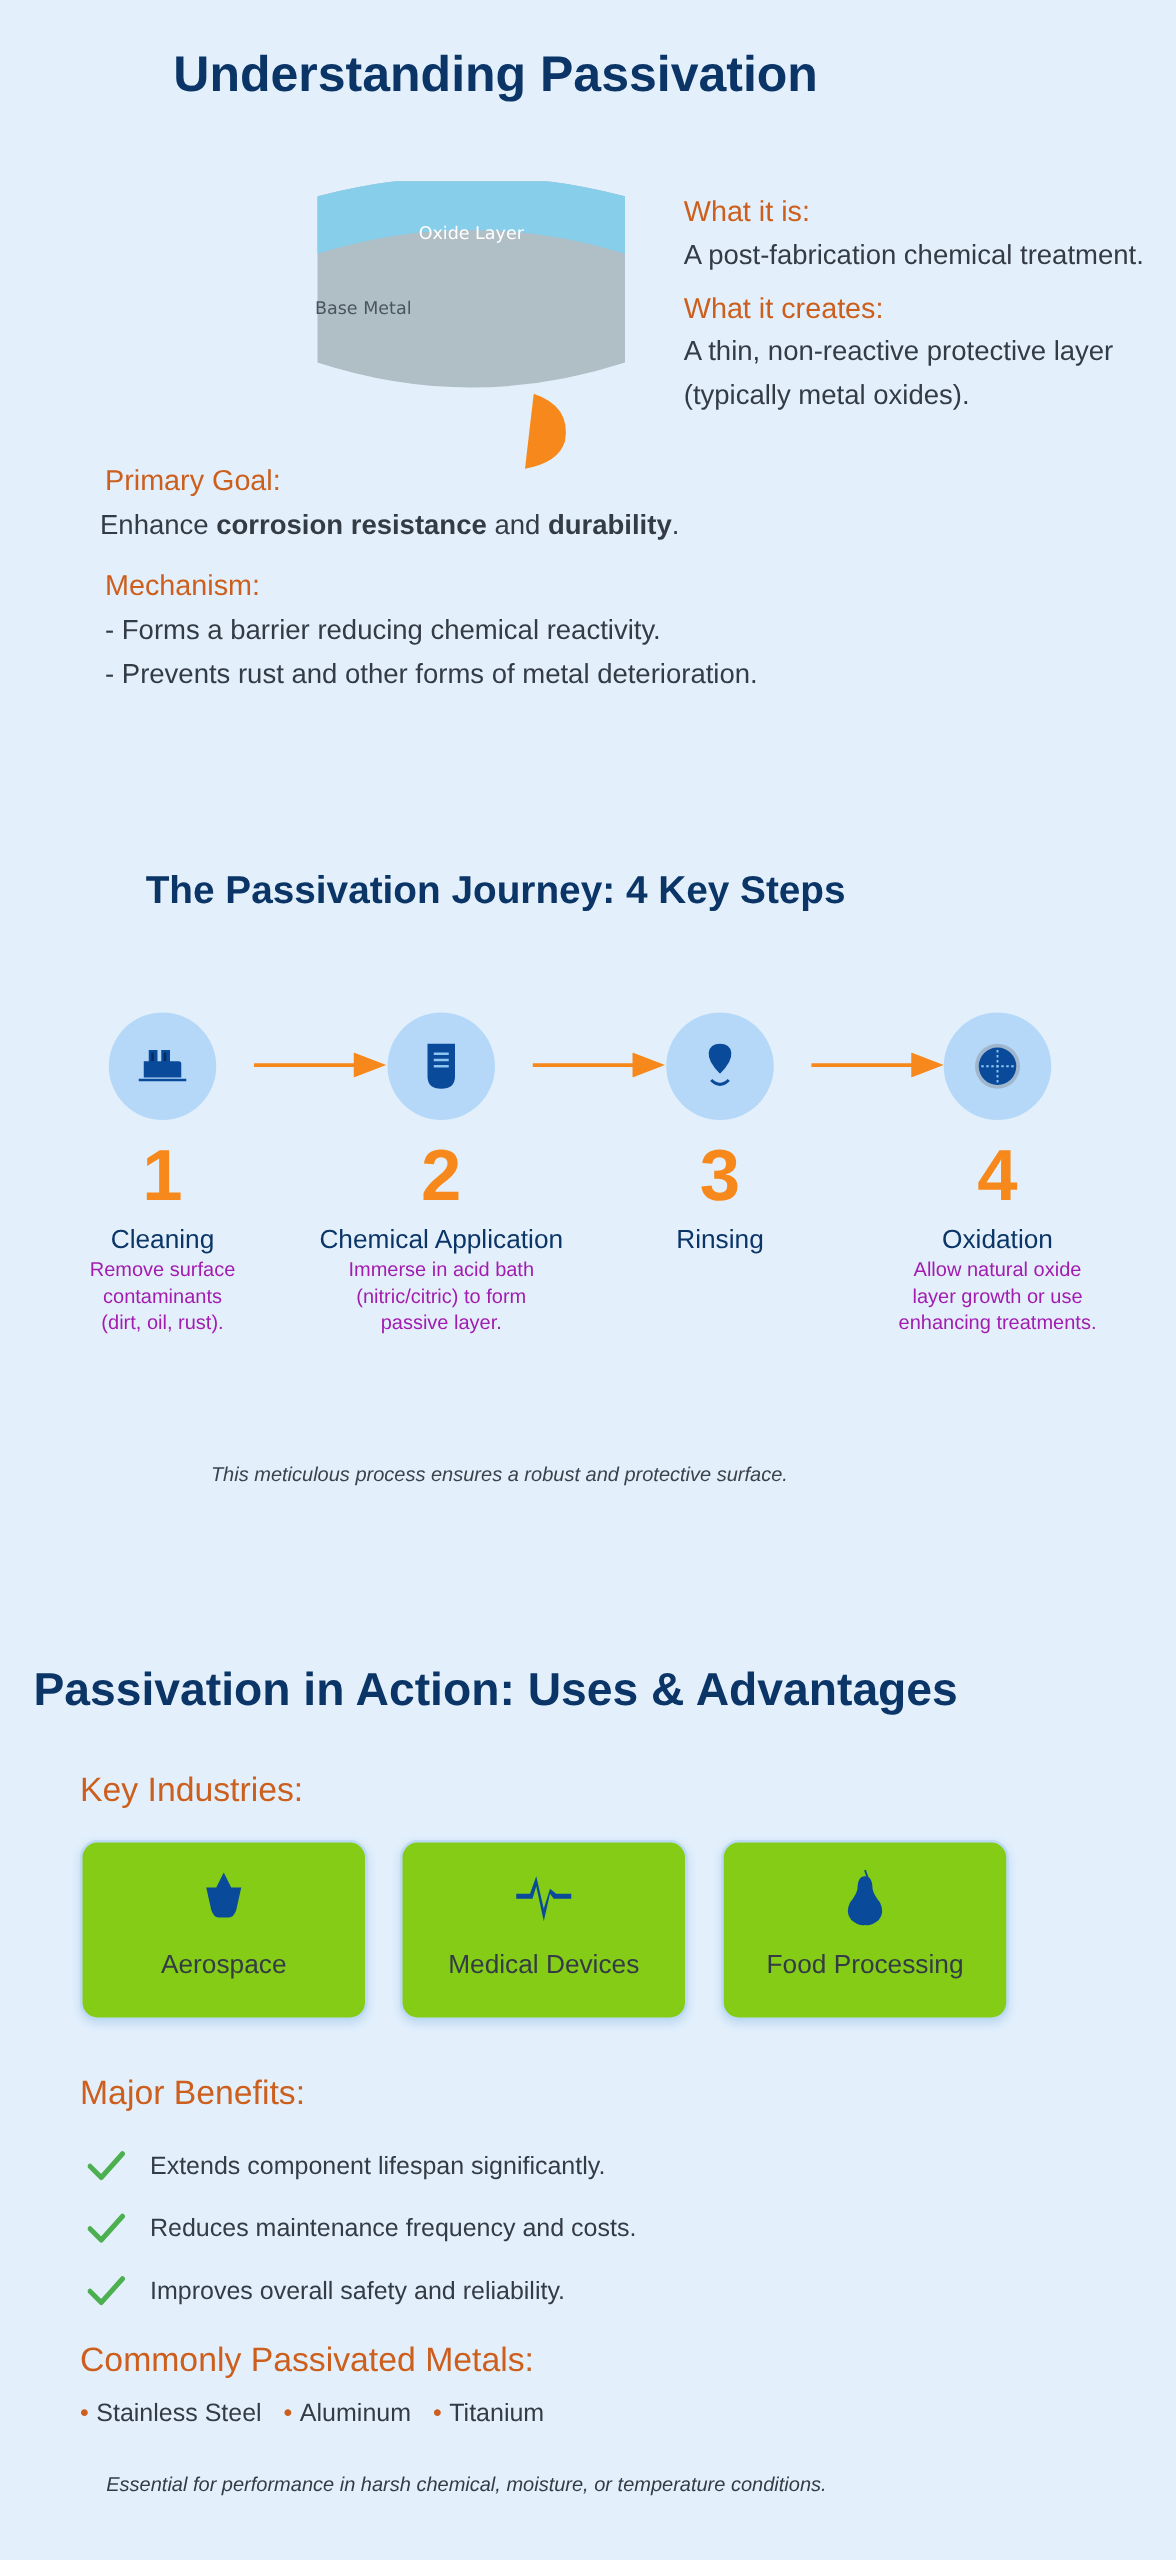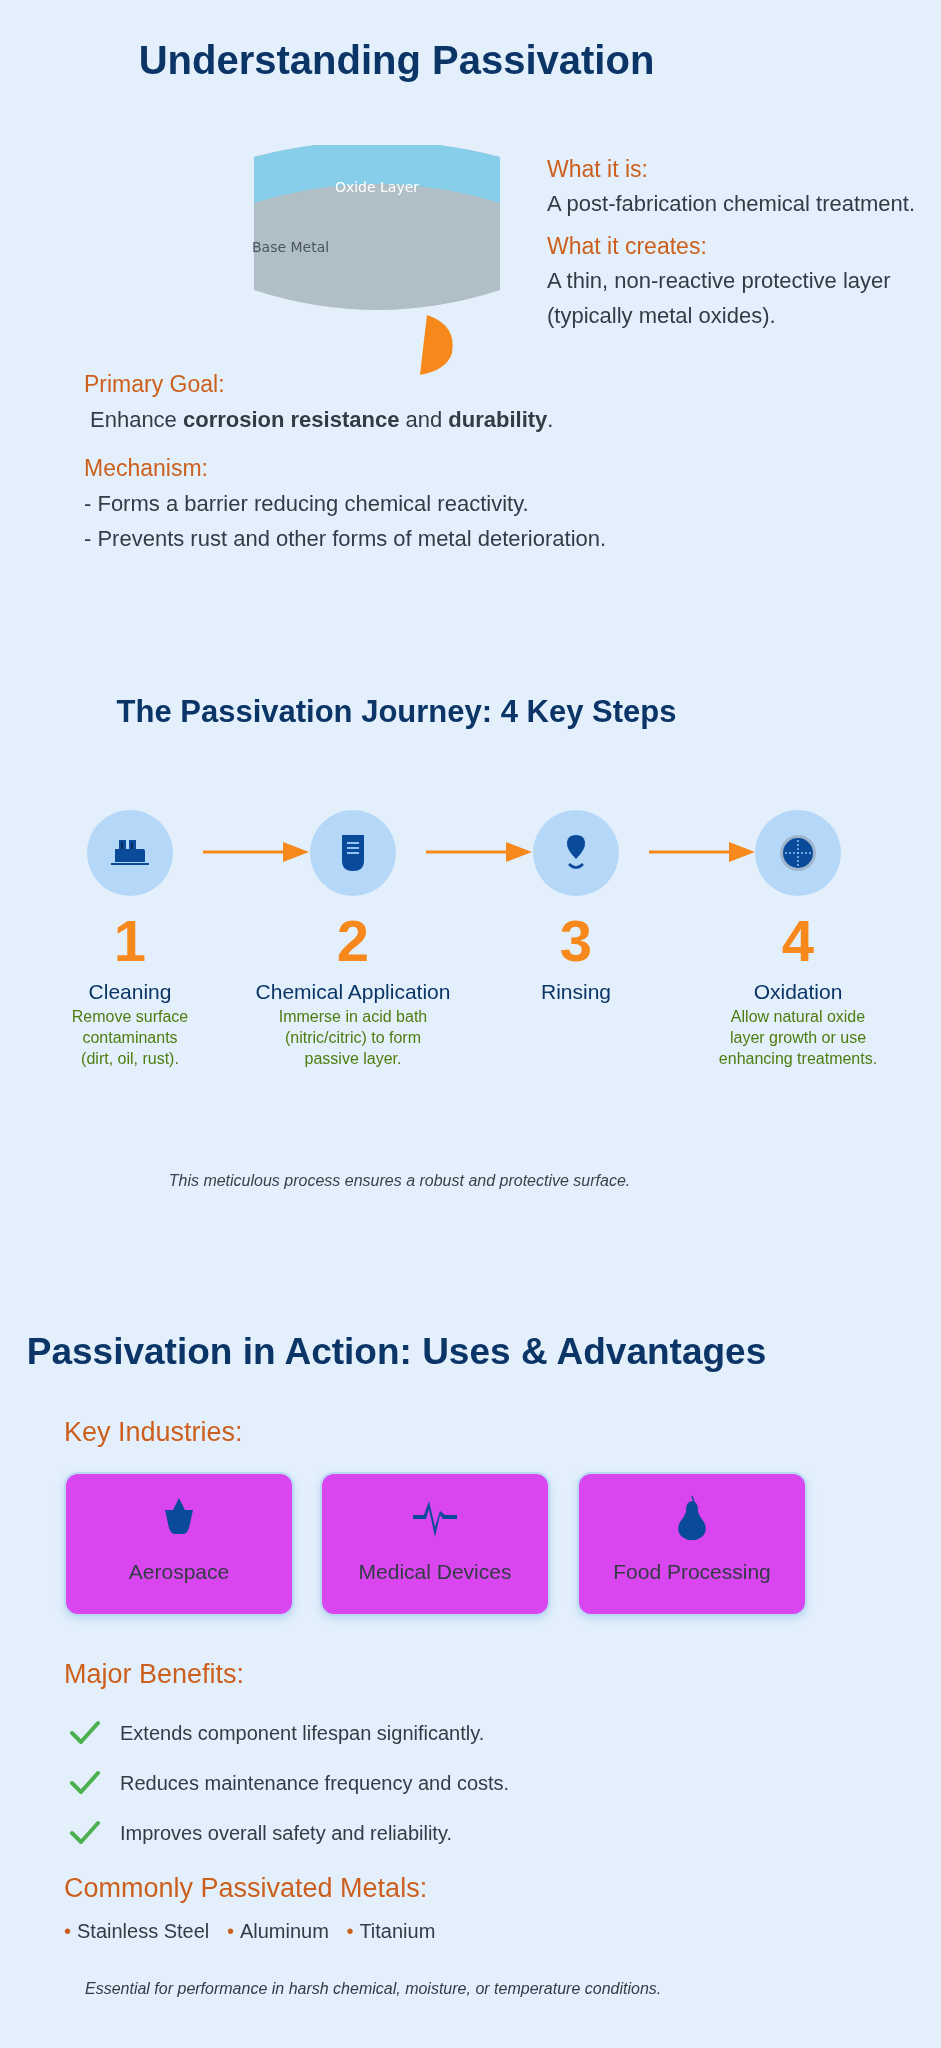--- a/index.html
+++ b/index.html
@@ -41,30 +41,30 @@
     display: flex; align-items: center; justify-content: center;
   }
   .step-num {
     font-size: 58px; font-weight: bold; color: #f7891c;
     margin-top: 14px; line-height: 62px;
   }
   .step-name {
     font-size: 21px; color: #0b3566; margin-top: 8px; line-height: 24px;
   }
   .step-desc {
-    font-size: 16px; color: #4d7c0f; line-height: 21px; margin-top: 2px; text-align: center;
+    font-size: 16px; color: #a21caf; line-height: 21px; margin-top: 2px; text-align: center;
   }
   .arrow { position: absolute; }
 
   
   .card {
     position: absolute;
     top: 1472px;
     width: 226px; height: 140px;
-    background: #d946ef;
+    background: #84cc16;
     border: 2px solid #bcdaf5;
     border-radius: 14px;
     box-shadow: 0 3px 8px rgba(120,170,220,0.35);
     text-align: center;
   }
   .card-icon { height: 56px; margin-top: 16px; display:flex; justify-content:center; align-items:center; }
   .card-label { font-size: 21px; color: #333b45; margin-top: 14px; }
 
   .benefit {
     position: absolute; left: 70px;
@@ -96,21 +96,21 @@
   <div class="abs" style="left:0;top:94px;width:250px;text-align:left;color:#4a5560;font-size:14px;font-family:'DejaVu Sans',sans-serif;">Base Metal</div>
 </div>
 
 <div class="abs label-orange" style="left:547px;top:156px;">What it is:</div>
 <div class="abs body-text" style="left:547px;top:191px;">A post-fabrication chemical treatment.</div>
 <div class="abs label-orange" style="left:547px;top:233px;">What it creates:</div>
 <div class="abs body-text" style="left:547px;top:268px;">A thin, non-reactive protective layer</div>
 <div class="abs body-text" style="left:547px;top:303px;">(typically metal oxides).</div>
 
 <div class="abs label-orange" style="left:84px;top:371px;">Primary Goal:</div>
-<div class="abs body-text" style="left:90px;top:407px;">
+<div class="abs body-text" style="left:80px;top:407px;">
   <span>Enhance </span><b>corrosion resistance</b><span> and </span><b>durability</b><span>.</span>
 </div>
 <div class="abs label-orange" style="left:84px;top:455px;">Mechanism:</div>
 <div class="abs body-text" style="left:84px;top:491px;">- Forms a barrier reducing chemical reactivity.</div>
 <div class="abs body-text" style="left:84px;top:526px;">- Prevents rust and other forms of metal deterioration.</div>
 
 <div class="abs title h-sec" style="top:694px;font-size:31px;">The Passivation Journey: 4 Key Steps</div>
 
 <svg class="arrow" style="left:203px;top:842px;" width="108" height="20">
   <line x1="0" y1="10" x2="84" y2="10" stroke="#f7891c" stroke-width="3"></line>

